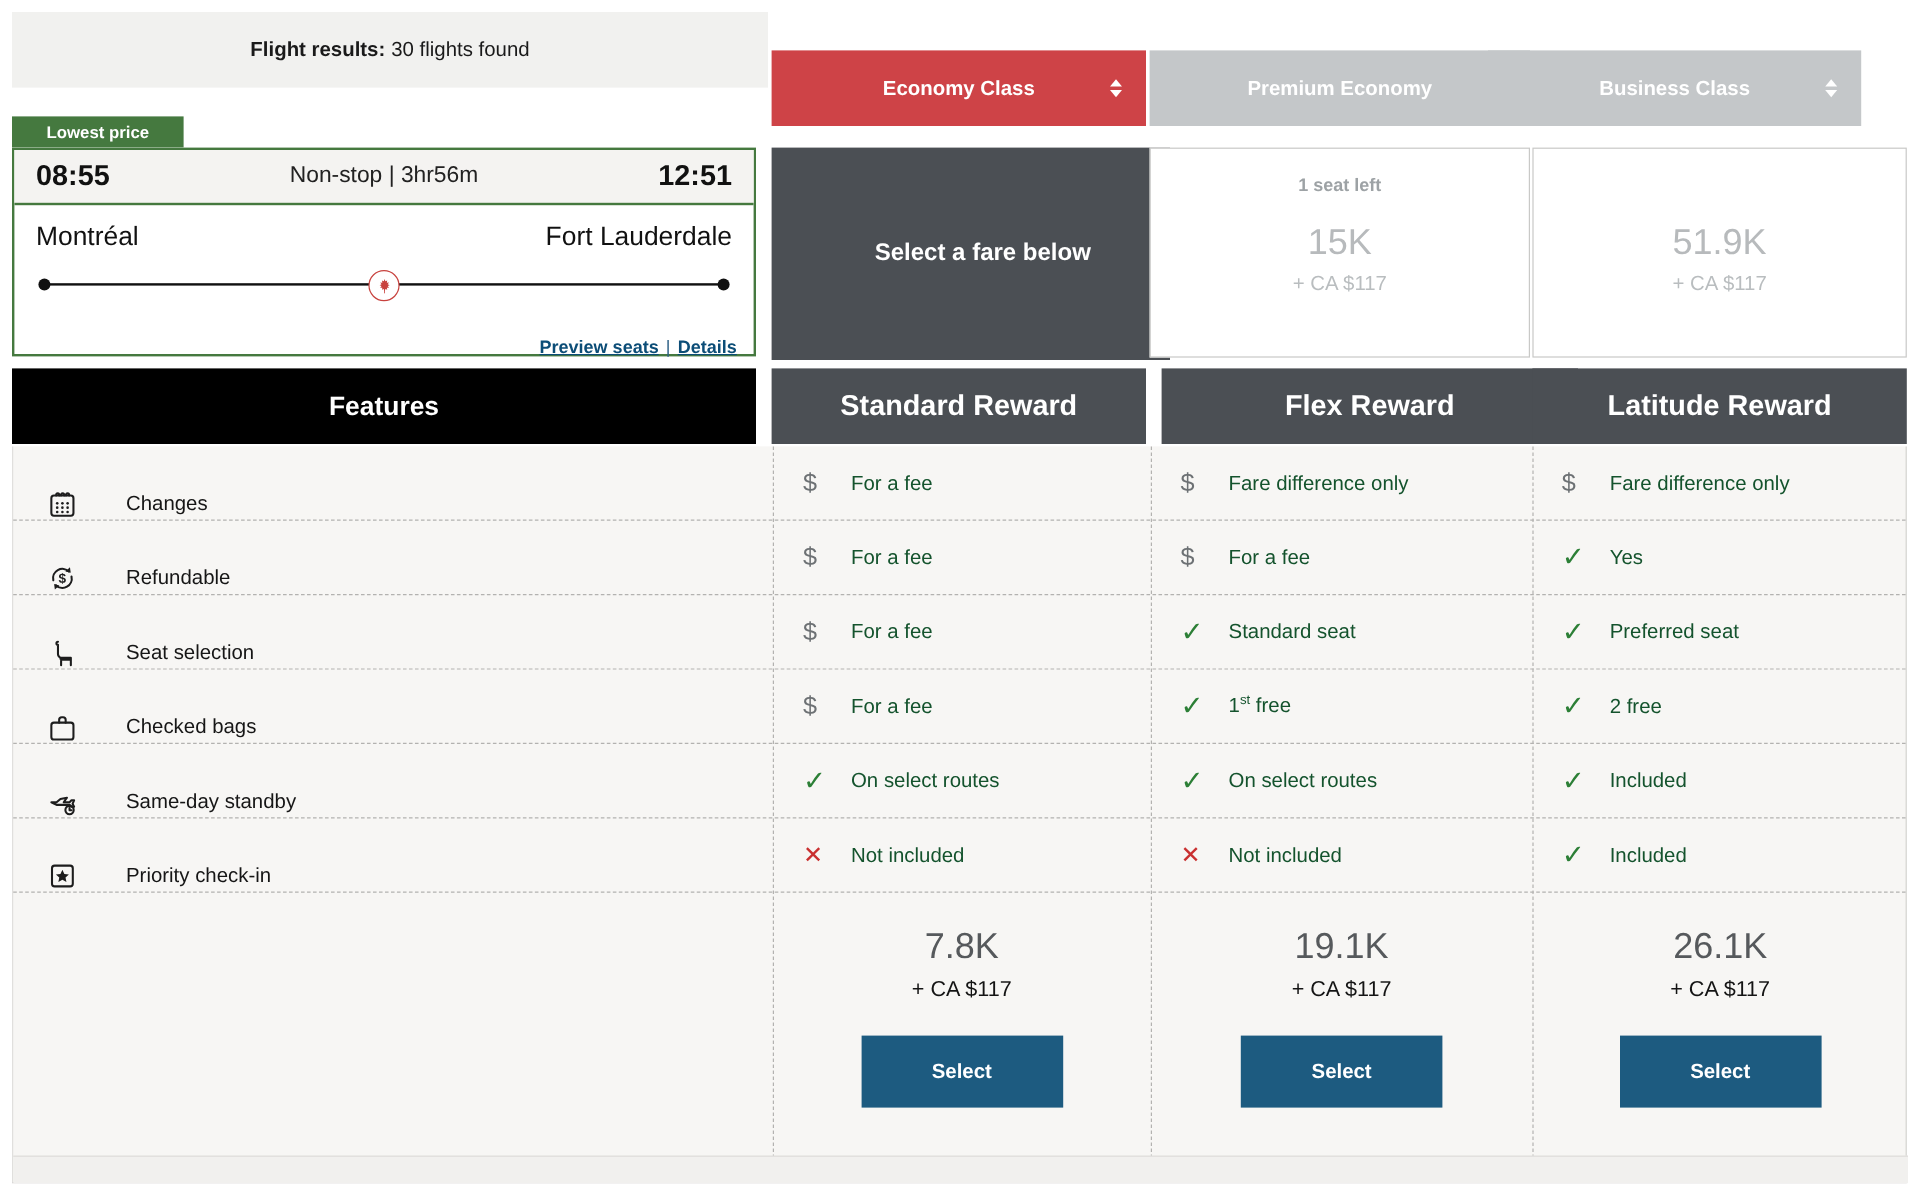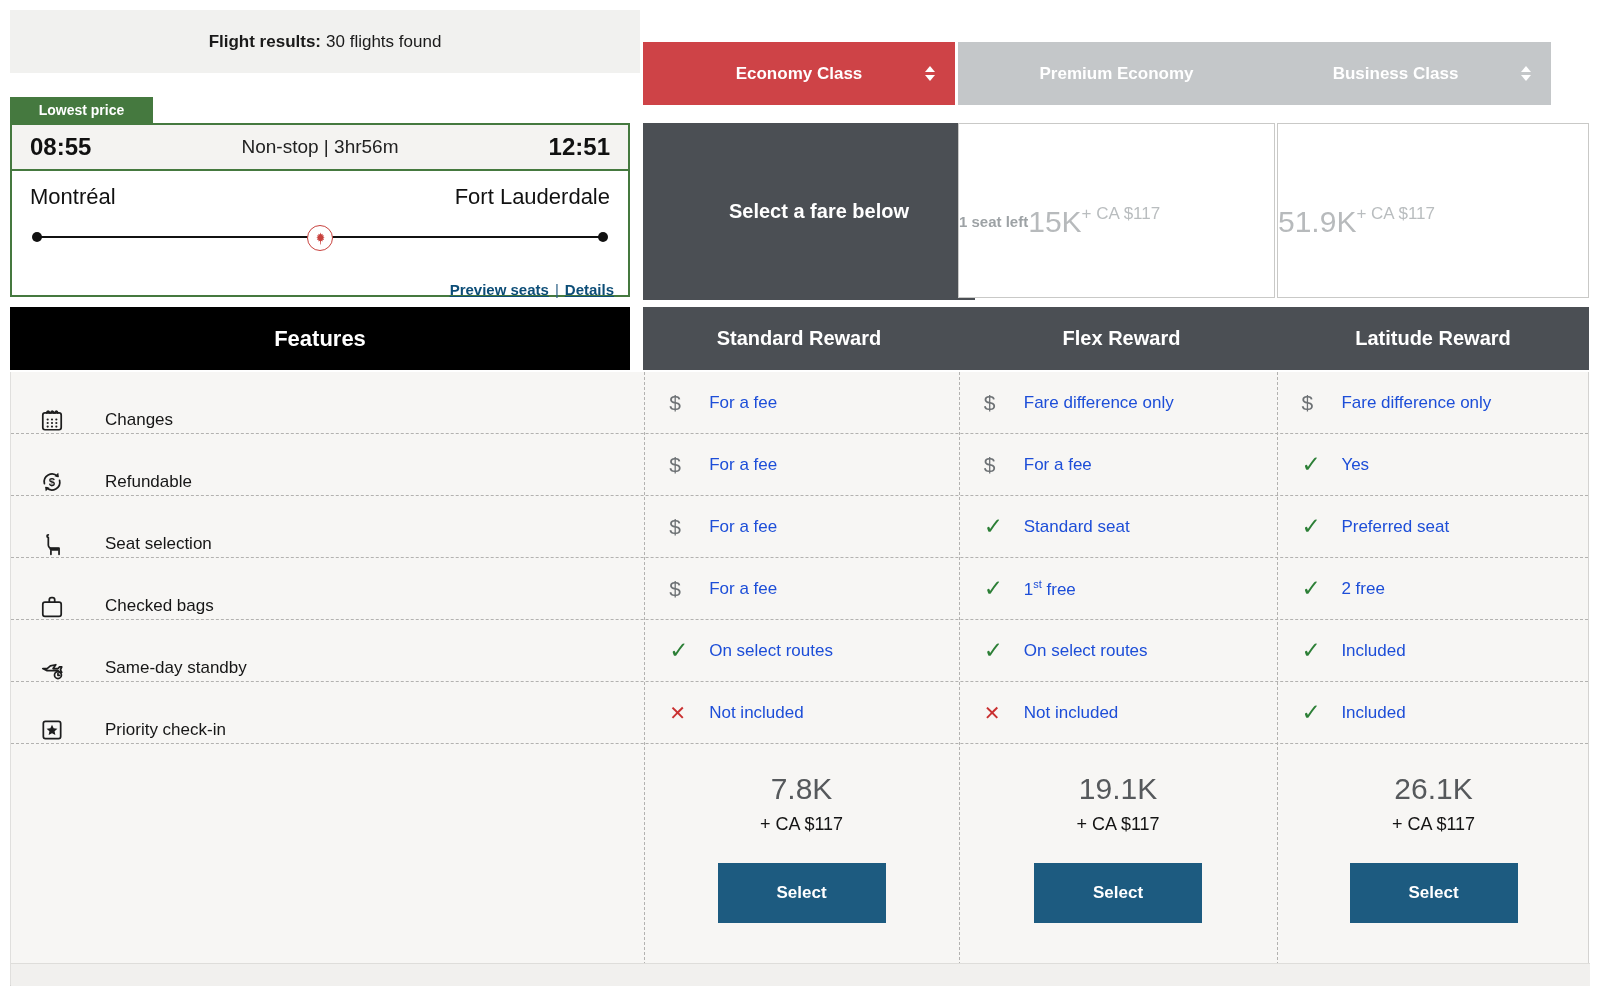--- a/index.html
+++ b/index.html
@@ -66,37 +66,37 @@
 
   
   .fare-prompt{
     position:absolute;left:643px;top:123px;width:312px;height:177px;
     background:var(--charcoal);color:#fff;font-size:20px;font-weight:700;
     display:flex;align-items:center;justify-content:center;padding-left:20px;
   }
   .fare-cell{
     position:absolute;top:123px;height:175px;background:#fff;
     border:1px solid #c9c9c7;box-sizing:border-box;
-    display:flex;flex-direction:row;align-items:center;
+    display:flex;flex-direction:column;align-items:center;
   }
   .fare-cell.pos-c{left:958px;width:317px;}
   .fare-cell.pos-d{left:1277px;width:312px;}
   .fare-cell .seats-left{margin-top:22px;height:18px;font-size:15px;font-weight:700;color:#9da2a5;}
   .fare-cell .points{margin-top:22px;font-size:30px;color:#b7babc;}
   .fare-cell .cash{margin-top:7px;font-size:17px;color:#b9bdbf;}
 
   
   .hdr{
     position:absolute;top:307px;height:63px;color:#fff;font-weight:700;
     display:flex;align-items:center;justify-content:center;
   }
   .hdr.features{left:10px;width:620px;background:#000;font-size:22px;}
-  .hdr.col{background:var(--charcoal);font-size:20px;}
+  .hdr.col{background:var(--charcoal);font-size:24px;}
   .hdr.pos-b{left:643px;width:312px;}
-  .hdr.pos-c{left:948px;width:347px;}
+  .hdr.pos-c{left:968px;width:347px;}
   .hdr.pos-d{left:1277px;width:312px;}
 
   
   .comp-body{
     position:absolute;left:10px;top:372px;width:1579px;height:614px;
     background:#f7f6f4;box-sizing:border-box;
     border-left:1px solid #e0dfdd;border-right:1px solid #d4d3d1;border-bottom:1px solid #c9c8c6;
   }
   .vline{position:absolute;top:0;bottom:0;width:0;border-left:1px dashed #b3b2b0;}
   .vline.v1{left:633px;} .vline.v2{left:948px;} .vline.v3{left:1266px;}
@@ -106,21 +106,21 @@
   }
   .feature-cell{width:633px;display:flex;align-items:center;padding-left:28px;box-sizing:border-box;margin-top:35px;}
   .feature-cell .f-icon{width:30px;display:flex;align-items:center;color:#1d1d1d;}
   .feature-cell .f-label{margin-left:36px;font-size:17px;color:#161616;}
   .value-cell{display:flex;align-items:center;padding-left:26px;box-sizing:border-box;}
   .value-cell.w1{width:315px;} .value-cell.w2{width:318px;} .value-cell.w3{width:313px;}
   .v-icon{width:40px;display:flex;align-items:center;}
   .v-icon .fee{font-size:21px;color:#6d7174;font-weight:400;}
   .v-icon .check{font-size:23px;color:var(--check);}
   .v-icon .cross{font-size:20px;font-weight:700;color:var(--cross);}
-  .v-text{font-size:17px;color:#1d4ed8;}
+  .v-text{font-size:17px;color:#14532d;}
   .v-text sup{font-size:11px;}
 
   
   .pricing{position:absolute;left:0;top:372px;width:1579px;height:219px;display:flex;}
   .pricing .spacer{width:633px;}
   .price-cell{display:flex;flex-direction:column;align-items:center;}
   .price-cell.w1{width:315px;} .price-cell.w2{width:318px;} .price-cell.w3{width:313px;}
   .price-cell .points{margin-top:28px;font-size:30px;color:#56595c;}
   .price-cell .cash{margin-top:8px;font-size:18px;color:#141414;}
   .select-btn{

